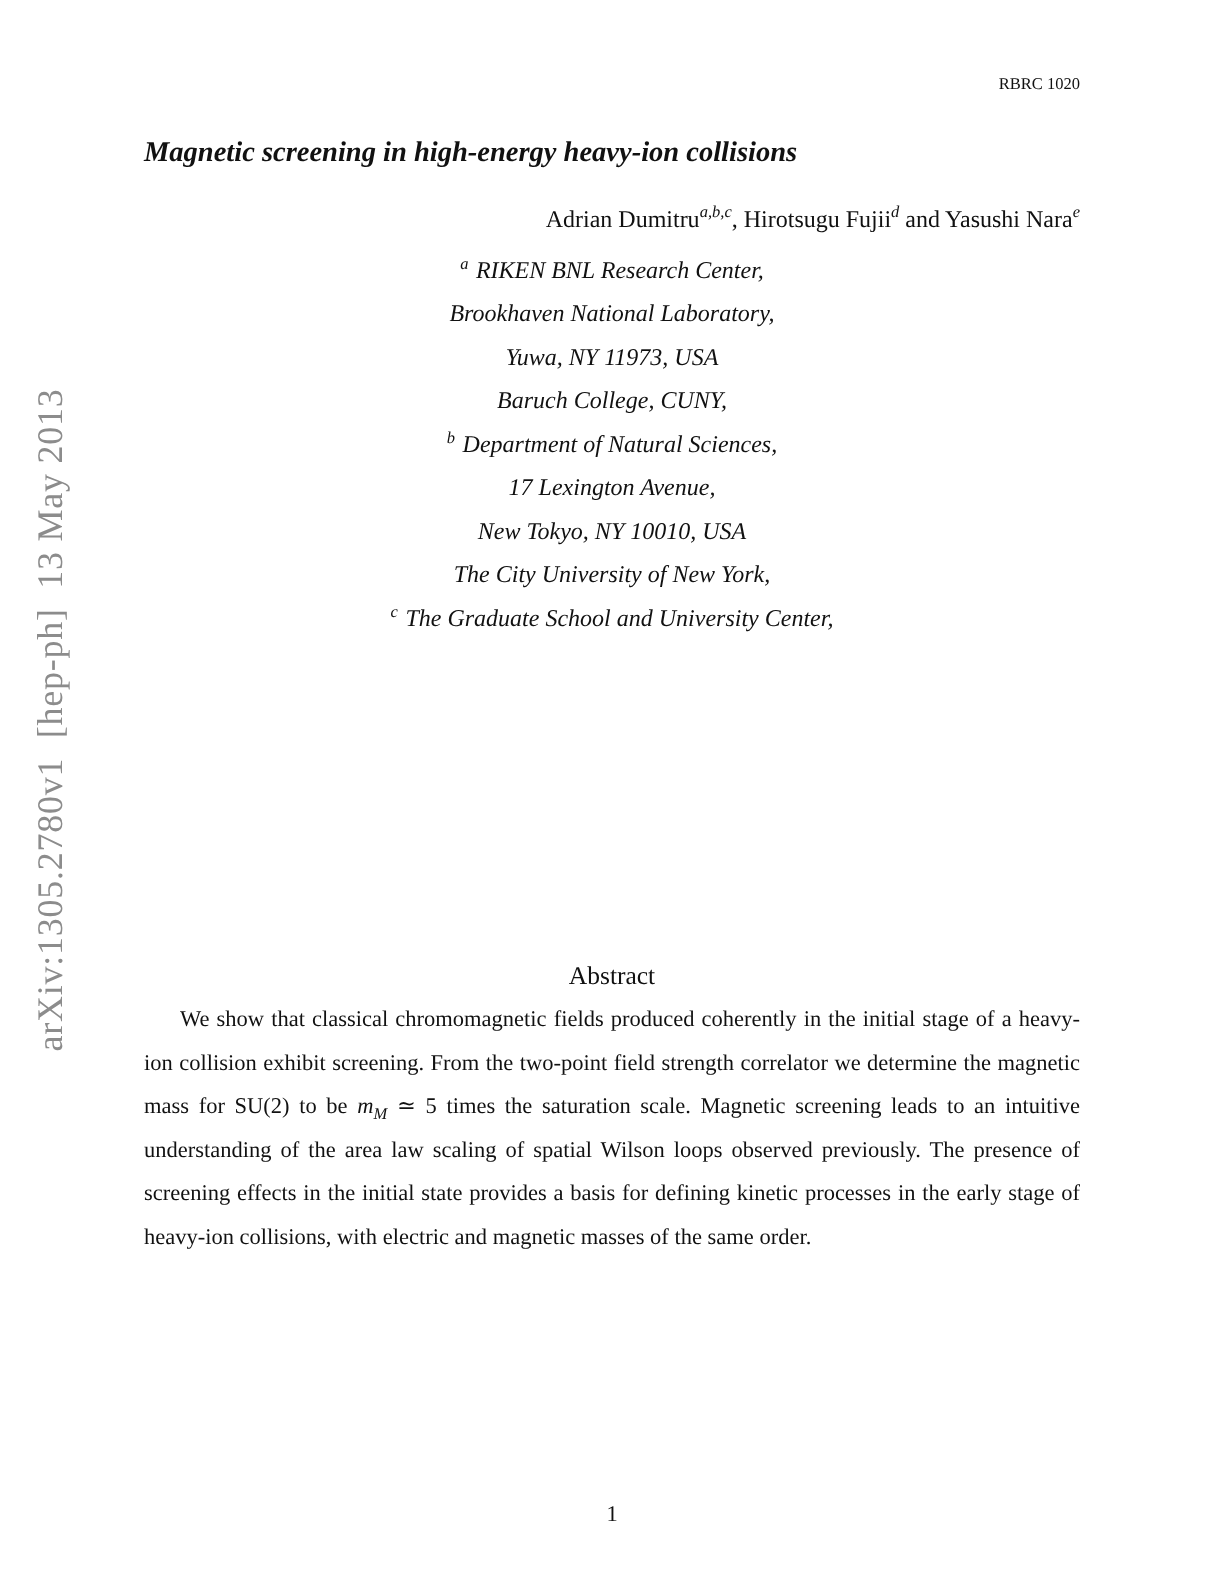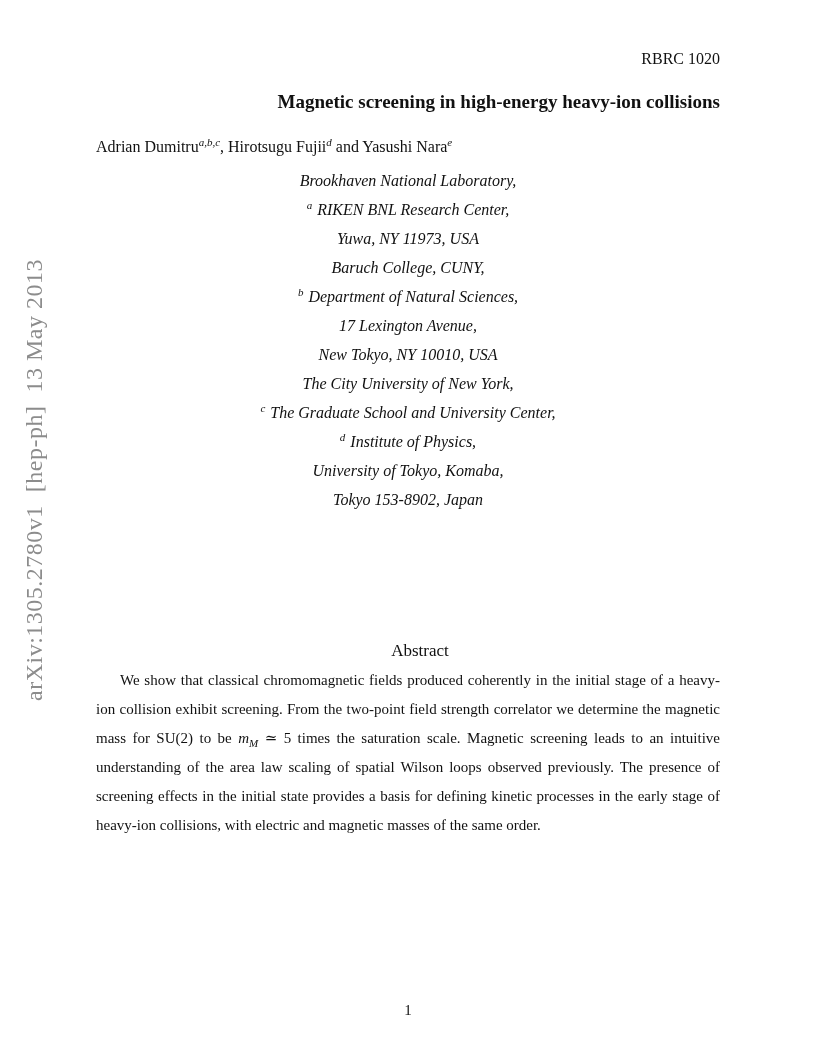--- a/index.html
+++ b/index.html
@@ -28,41 +28,42 @@
     white-space: pre;
     text-align: center;
   }
 
   .report-number {
     position: absolute;
     top: 50px;
     left: 0;
     width: 624px;
     text-align: right;
-    font-size: 16px;
+    font-size: 11px;
   }
 
   .title {
     position: absolute;
     top: 90px;
     left: 0;
     width: 624px;
     margin: 0;
-    text-align: right;
+    text-align: left;
     font-size: 19px;
     font-weight: bold;
     line-height: 24px;
+    font-style: italic;
   }
 
   .authors {
     position: absolute;
     top: 137px;
     left: 0;
     width: 624px;
-    text-align: left;
+    text-align: right;
     font-size: 16px;
     line-height: 20px;
   }
   .authors sup, .aff-sup {
     font-style: italic;
     font-size: 11px;
     line-height: 0;
     vertical-align: super;
   }
 
@@ -75,21 +76,21 @@
     font-style: italic;
     font-size: 16px;
     line-height: 29px;
   }
   .aff-line { height: 29px; }
   .aff-sup { margin-right: 5px; }
 
   .abstract-heading {
     position: absolute;
     top: 639px;
-    left: 12px;
+    left: 0;
     width: 624px;
     margin: 0;
     text-align: center;
     font-size: 17px;
     font-weight: normal;
     line-height: 24px;
   }
 
   .abstract-body {
     position: absolute;
@@ -128,42 +129,37 @@
 
     <h1 class="title">Magnetic screening in high-energy heavy-ion collisions</h1>
 
     <div class="authors">
       <span>Adrian Dumitru</span><sup>a,b,c</sup><span>, </span><span>Hirotsugu Fujii</span><sup>d</sup><span> and </span><span>Yasushi Nara</span><sup>e</sup>
     </div>
 
     <div class="affiliations">
 
       <div class="aff-block">
+        <div class="aff-line"><sup class="aff-sup">a</sup><span>RIKEN BNL Research Center,</span></div>
         <div class="aff-line">Brookhaven National Laboratory,</div>
-        <div class="aff-line"><sup class="aff-sup">a</sup><span>RIKEN BNL Research Center,</span></div>
         <div class="aff-line">Yuwa, NY 11973, USA</div>
       </div>
 
       <div class="aff-block">
         <div class="aff-line">Baruch College, CUNY,</div>
         <div class="aff-line"><sup class="aff-sup">b</sup><span>Department of Natural Sciences,</span></div>
         <div class="aff-line">17 Lexington Avenue,</div>
         <div class="aff-line">New Tokyo, NY 10010, USA</div>
       </div>
 
       <div class="aff-block">
         <div class="aff-line">The City University of New York,</div>
         <div class="aff-line"><sup class="aff-sup">c</sup><span>The Graduate School and University Center,</span></div>
       </div>
 
-      <div class="aff-block">
-        <div class="aff-line"><sup class="aff-sup">d</sup><span>Institute of Physics,</span></div>
-        <div class="aff-line">University of Tokyo, Komaba,</div>
-        <div class="aff-line">Tokyo 153-8902, Japan</div>
-      </div>
 
 
     </div>
 
     <h2 class="abstract-heading">Abstract</h2>
 
     <p class="abstract-body"><span>We show that classical chromomagnetic fields produced coherently in the initial stage of a heavy-ion collision exhibit screening. From the two-point field strength correlator we determine the magnetic mass for SU(2) to be </span><span class="math-var">m</span><span class="math-sub">M</span><span> ≃ 5</span><span> times the saturation scale. Magnetic screening leads to an intuitive understanding of the area law scaling of spatial Wilson loops observed previously. The presence of screening effects in the initial state provides a basis for defining kinetic processes in the early stage of heavy-ion collisions, with electric and magnetic masses of the same order.</span></p>
 
     <div class="page-number">1</div>
 

